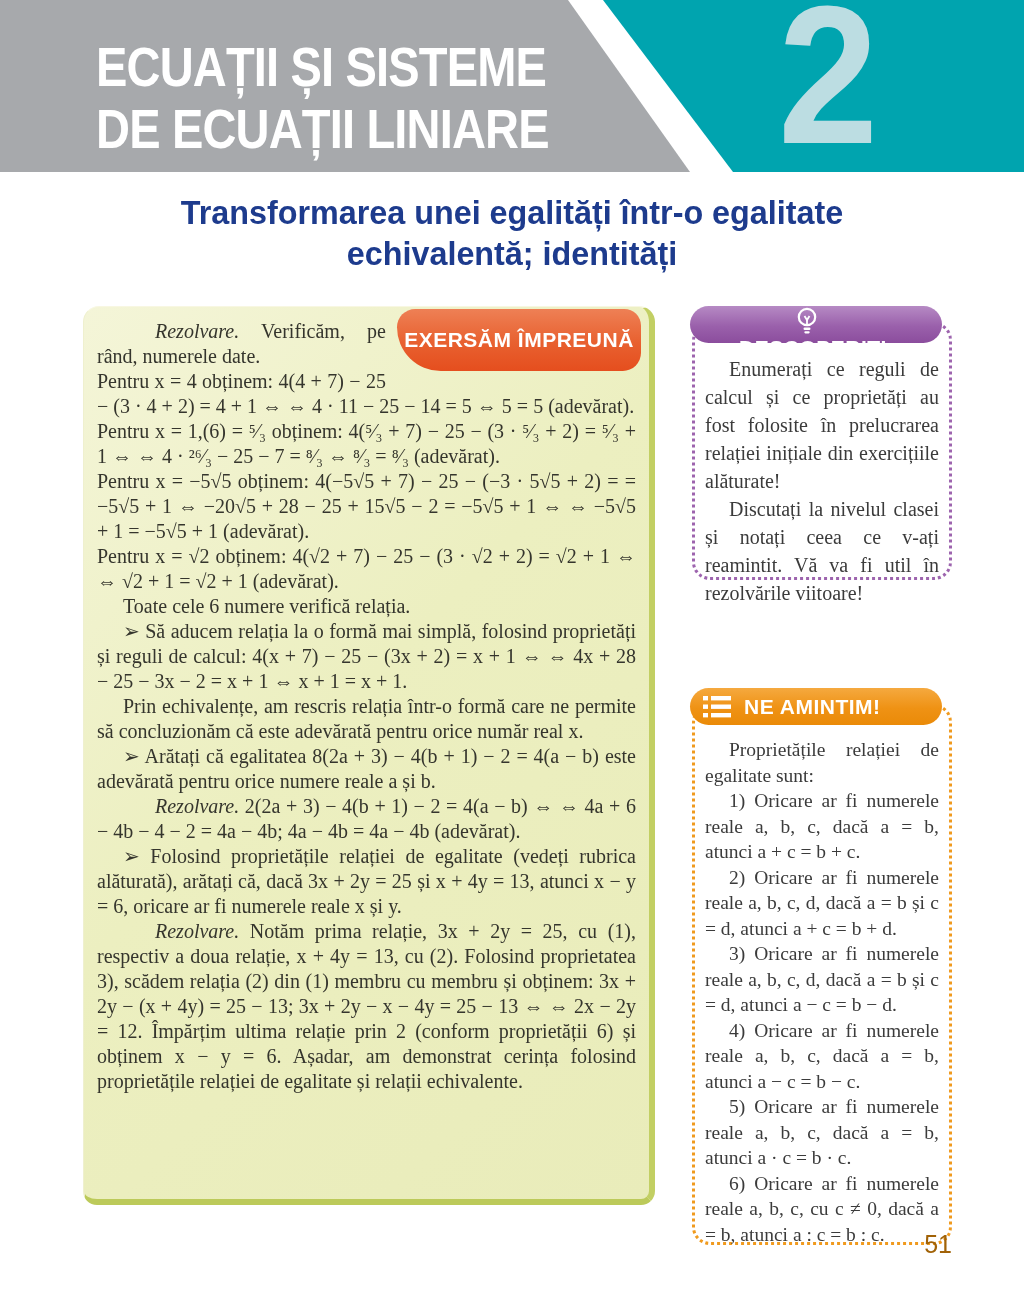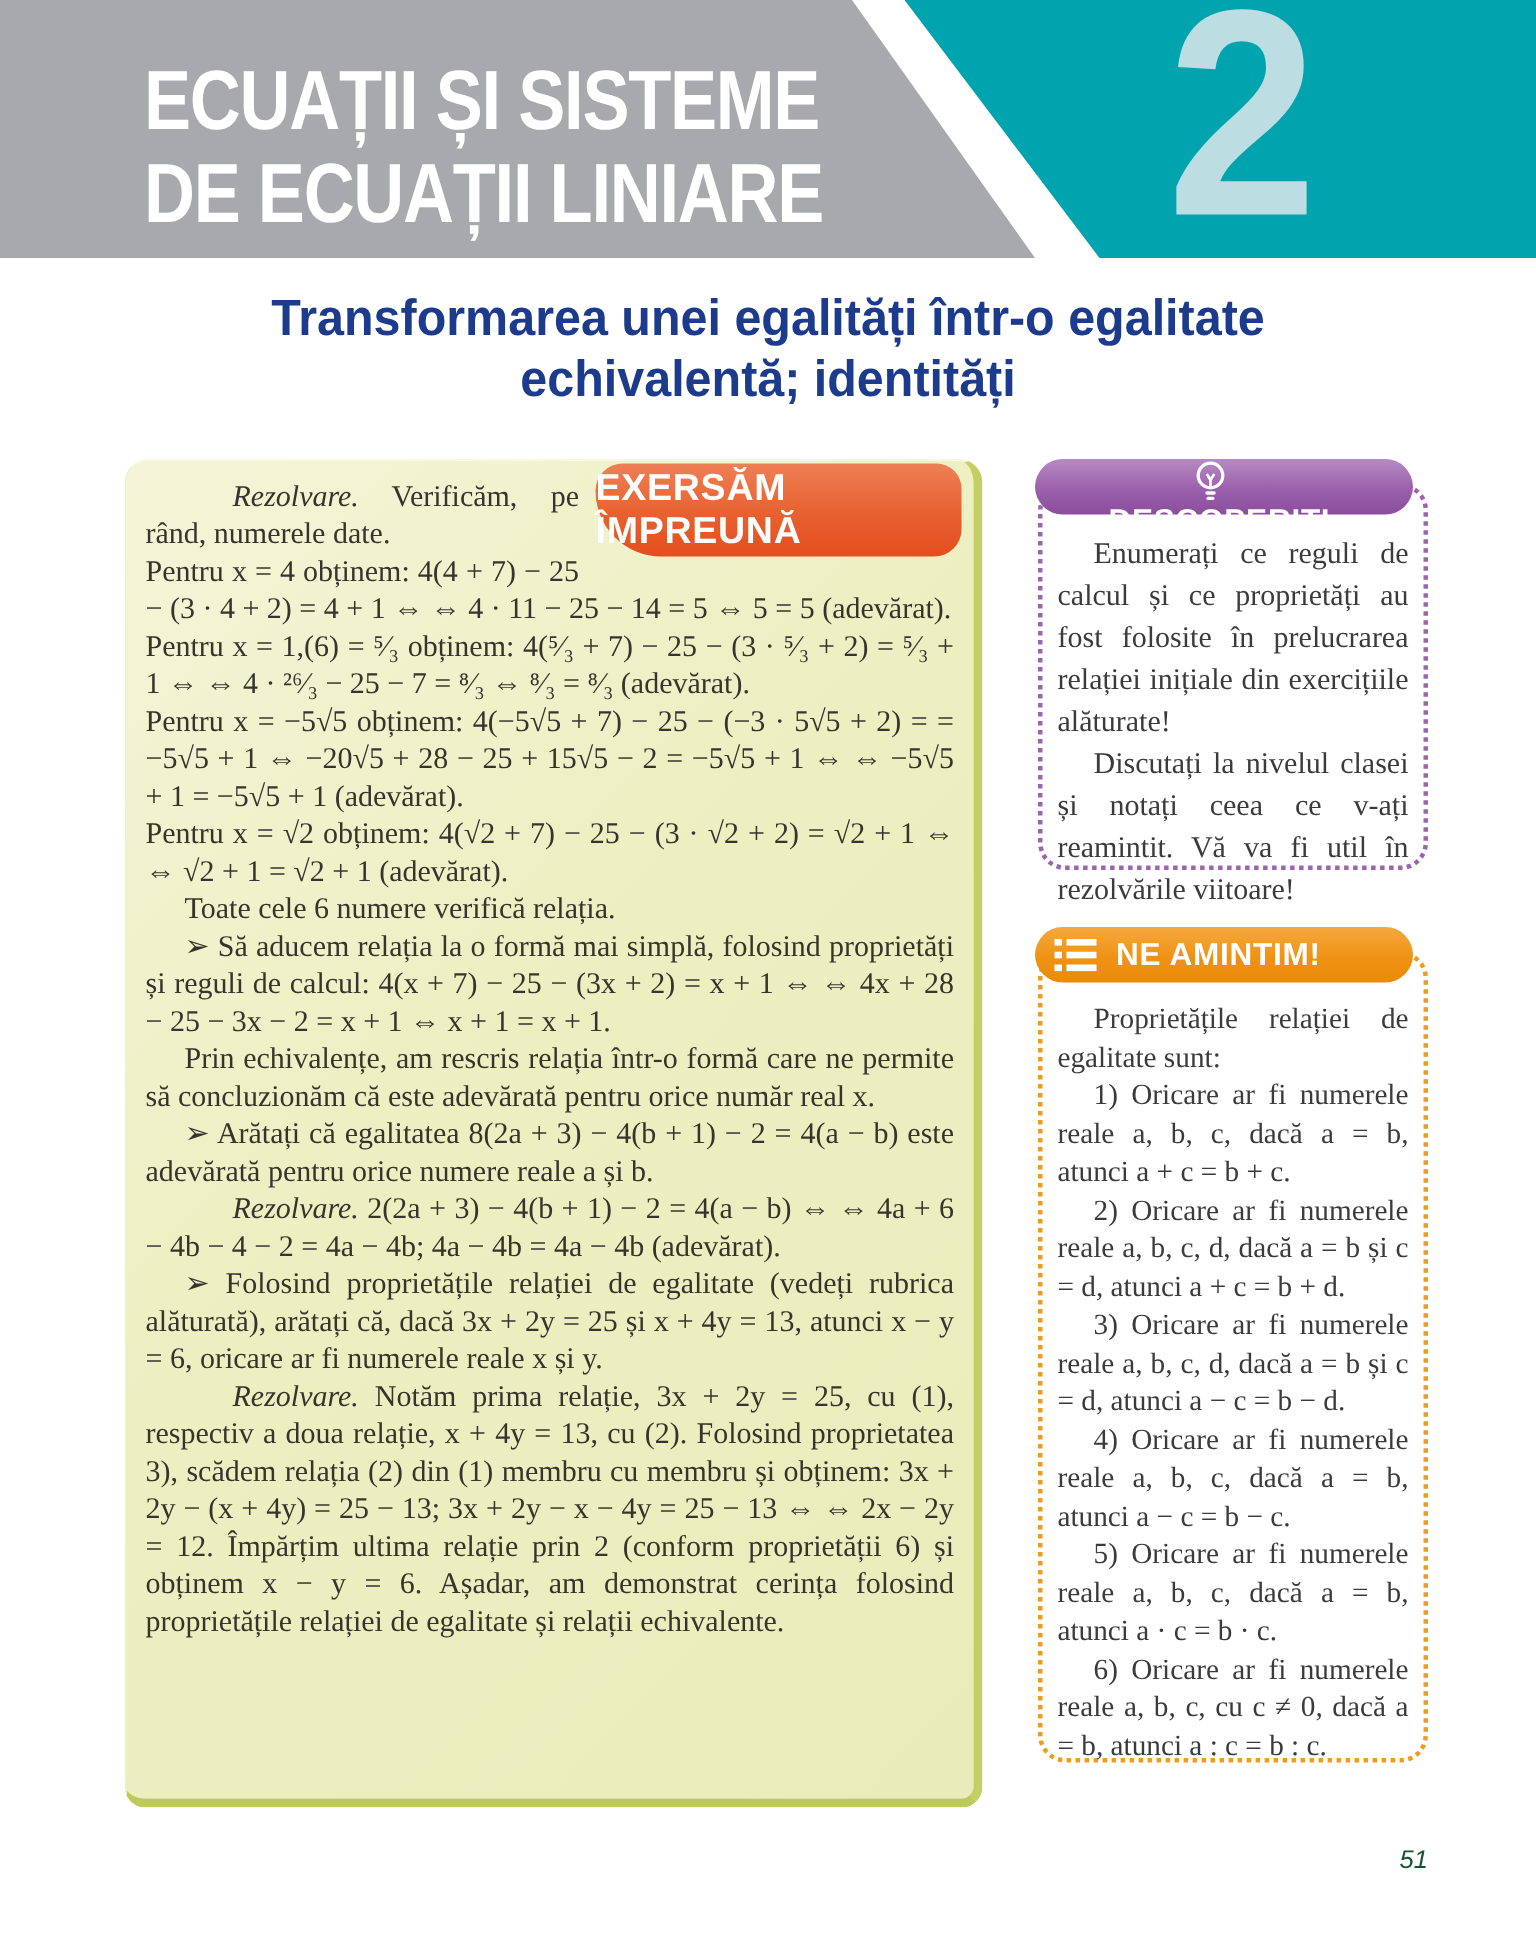--- a/index.html
+++ b/index.html
@@ -56,56 +56,56 @@
     border-radius:16px 16px 14px 14px;
     padding:12px 13px 0 13px;
   }
   .badge {
     position:absolute; top:2px; right:8px;
     width:244px; height:62px;
     background:linear-gradient(180deg,#ee8055 0%, #e8602f 55%, #e54e1e 100%);
     border-radius:24px 22px 24px 58px;
     display:flex; align-items:center; justify-content:center;
     font-family:"Liberation Sans", sans-serif;
-    font-weight:700; font-size:25px; color:#ffffff; letter-spacing:0.5px;
+    font-weight:700; font-size:21px; color:#ffffff; letter-spacing:0.5px;
   }
   .badge-spacer { float:right; width:250px; height:68px; }
   .bp { text-align:justify; font-size:20px; line-height:25px; }
   .bp.ind { text-indent:26px; }
   .lead { font-style:italic;margin-left:32px; }
 
   
   .side-box {
     position:absolute; left:692px; width:260px;
     border-radius:18px;
     padding:30px 10px 10px 10px;
   }
   .side-box.purple { top:322px; height:258px; border:3px dotted #9d64ae; }
-  .side-box.orange { top:634px; height:541px; border:3px dotted #f09a1e; }
+  .side-box.orange { top:704px; height:541px; border:3px dotted #f09a1e; }
   .pill {
     position:absolute; top:-19px; left:-5px;
     height:37px; display:flex; align-items:center;
     border-radius:19px;
     font-family:"Liberation Sans", sans-serif;
     font-weight:700; font-size:21px; color:#ffffff; letter-spacing:0.5px;
     padding:0 18px 0 12px;
   }
   .pill.purple { width:252px; background:linear-gradient(180deg,#b astle 0%); background:linear-gradient(180deg,#b68ac4 0%, #9a60ab 55%, #8b4d9d 100%);flex-direction:column; }
   .pill.orange { width:252px; background:linear-gradient(180deg,#f5a93f 0%, #ef9214 55%, #ea8a08 100%); }
   .pill .icon { margin-right:12px; display:inline-flex; }
   .sp { text-align:justify; font-size:20px; color:#3b3b3b; }
   .purple .sp { line-height:28px; text-indent:24px; }
   .orange .sp { line-height:25.5px; font-size:19.5px; }
   .orange .sp.intro { text-indent:24px; }
   .orange .sp.item { text-indent:24px; }
 
   .page-number {
     position:absolute; right:72px; top:1230px;
     font-family:"Liberation Sans", sans-serif;
-    font-size:17px; color:#14532d;font-style:italic;
+    font-size:25px; color:#a16207;
   }
 </style>
 </head>
 <body>
 
 <div class="header">
   <div class="hdr-gray"></div>
   <div class="hdr-teal">
     <div class="chapter-number">2</div>
   </div>

